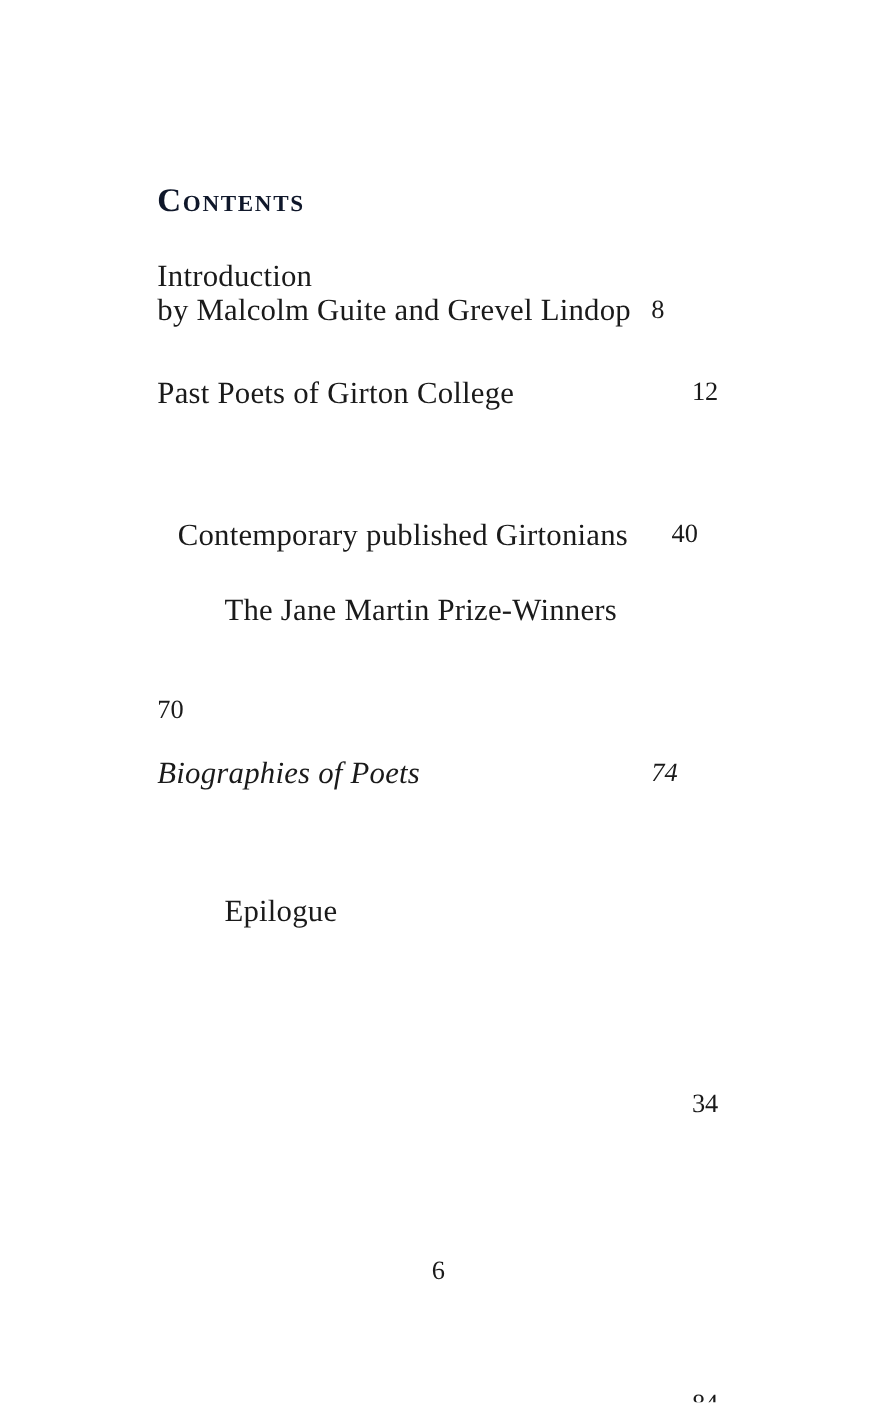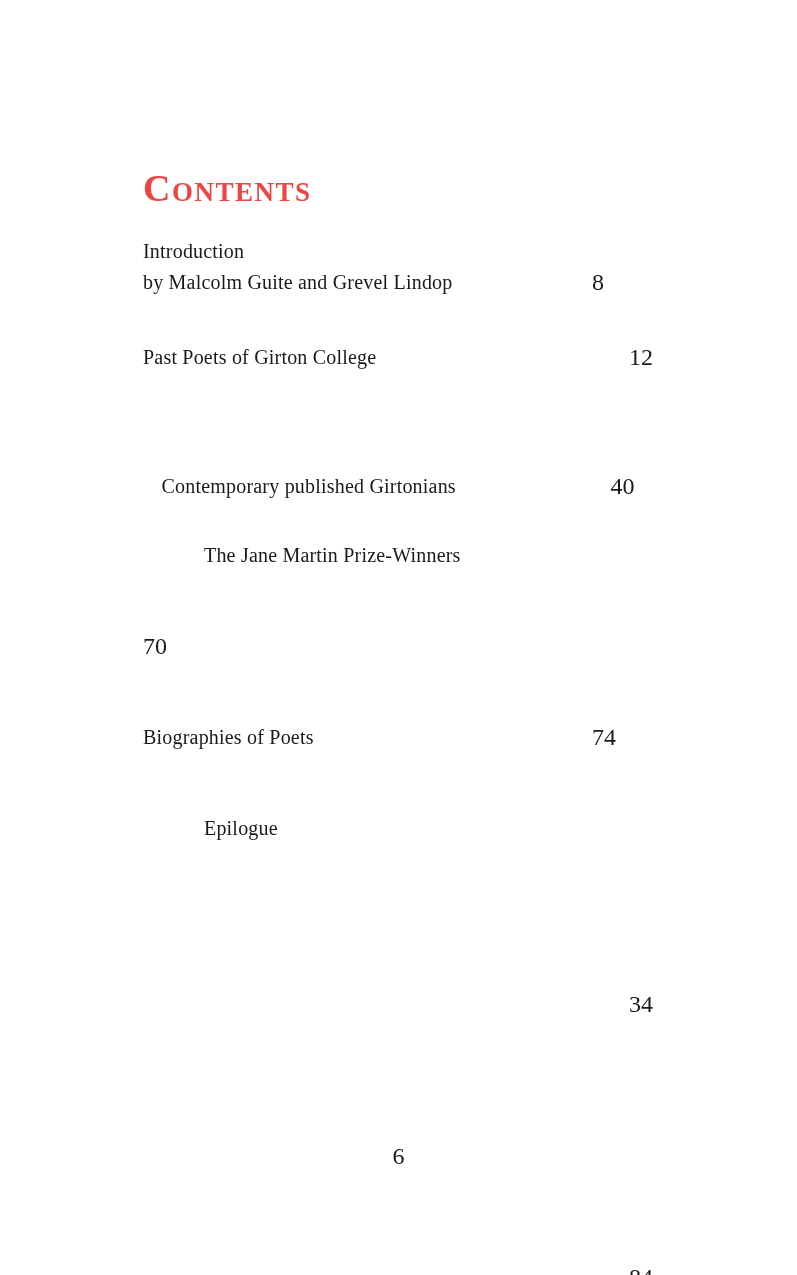--- a/index.html
+++ b/index.html
@@ -14,61 +14,61 @@
     margin: 0 auto;
     background: #ffffff;
     font-family: "Liberation Serif", "DejaVu Serif", serif;
     color: #1a1a1a;
     overflow: hidden;
   }
   .title {
     position: absolute;
     left: 143px;
     top: 141px;
-    font-size: 38px;
+    font-size: 30px;
     line-height: 44px;
     font-weight: 700;
     font-variant: small-caps;
     letter-spacing: 1.5px;
-    color: #ef4444;
+    color: #0f172a;
   }
   .toc {
     position: absolute;
     left: 143px;
     top: 0;
     width: 510px;
   }
   .toc-row {
     position: absolute;
     left: 0;
     width: 510px;
     display: flex;
     align-items: flex-end;
   }
   .toc-label {
     width: 449px;
     flex: 0 0 449px;
-    font-size: 20px;
+    font-size: 28px;
     line-height: 31px;
     letter-spacing: 0.2px;
   }
   .toc-label .line {
     display: block;
   }
   .toc-page {
     flex: 0 0 auto;
     font-size: 24px;
     line-height: 31px;
   }
   .row-1 { top: 236px; }
   .row-2 { top: 342px; justify-content: space-between; }
   .row-3 { top: 471px; justify-content: center; }
   .row-4 { top: 540px; flex-direction: column; }
   .row-5 { top: 631px; }
-  .row-6 { top: 722px; }
+  .row-6 { top: 688px; font-style: italic; }
   .row-7 { top: 813px; flex-direction: column; }
   .folio {
     position: absolute;
     left: 0;
     top: 1141px;
     width: 100%;
     text-align: center;
     font-size: 24px;
     line-height: 31px;
   }

